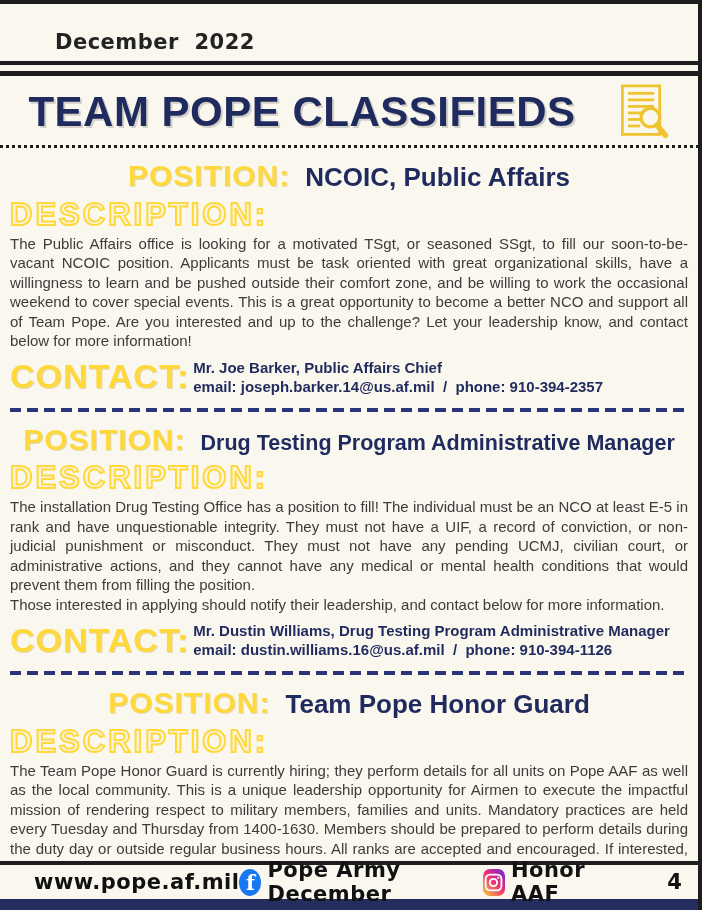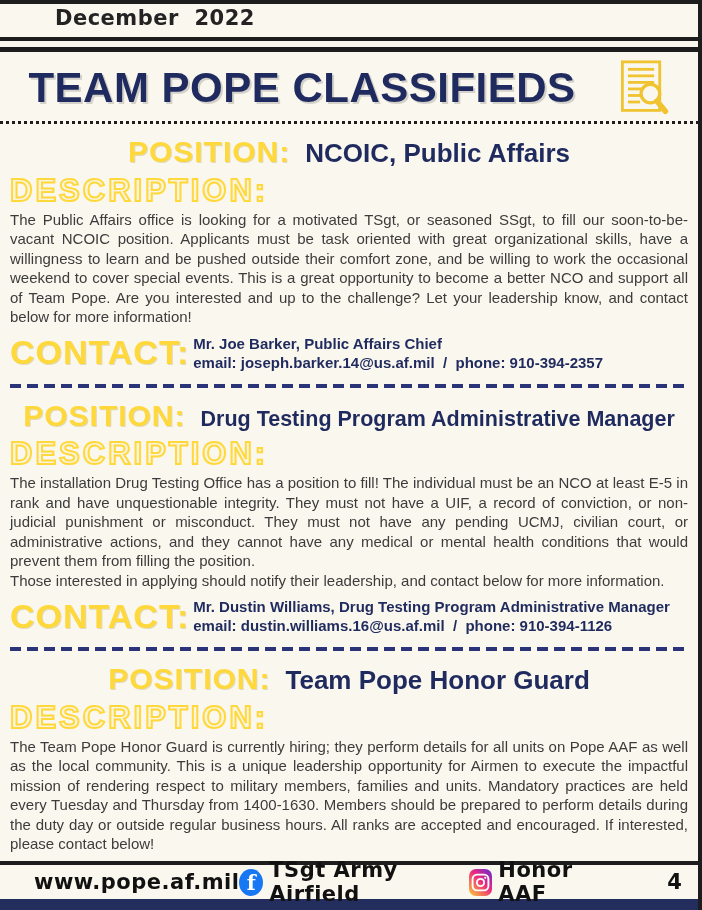--- a/index.html
+++ b/index.html
@@ -10,21 +10,21 @@
     position:relative;
     box-sizing:border-box;
     border-top:4px solid #1d1d1d;
     border-right:4px solid #1d1d1d;
     overflow:hidden;
     margin:0 auto;
   }
   
   .date {
     font-weight:bold; font-size:21px; color:#232323;
-    margin:2px 0 7px 55px; letter-spacing:0.5px; white-space:pre;
+    margin:26px 0 7px 55px; letter-spacing:0.5px; white-space:pre;
     font-family:"DejaVu Sans", sans-serif;
   }
   .hline  { height:4px; background:#1d1d1d; }
   .hline2 { height:5px; background:#1d1d1d; margin-top:6px; }
   .title-row {
     display:flex; align-items:center; justify-content:center;
     gap:38px; padding:7px 0 4px 0;
   }
   .main-title {
     font-size:42px; font-weight:900; color:#1f2a5e;
@@ -182,21 +182,21 @@
     </div>
   </div>
 
   <div class="footer">
     <div class="footer-line"></div>
     <div class="footer-strip">
       <span class="footer-site">www.pope.af.mil</span>
       <span class="spacer"></span>
       <span class="footer-group">
         <span class="fb-icon">f</span>
-        <span class="footer-group-label">TSgt Army Airfield</span>
+        <span class="footer-group-label">Pope Army December</span>
       </span>
       <span class="spacer"></span>
       <span class="footer-group">
         <span class="ig-icon">
           <svg width="19" height="19" viewBox="0 0 24 24" fill="none" stroke="#ffffff" stroke-width="2.4">
             <rect x="2" y="2" width="20" height="20" rx="5.5"></rect>
             <circle cx="12" cy="12" r="4.6"></circle>
             <circle cx="18" cy="6" r="1.4" fill="#ffffff" stroke="none"></circle>
           </svg>
         </span>

